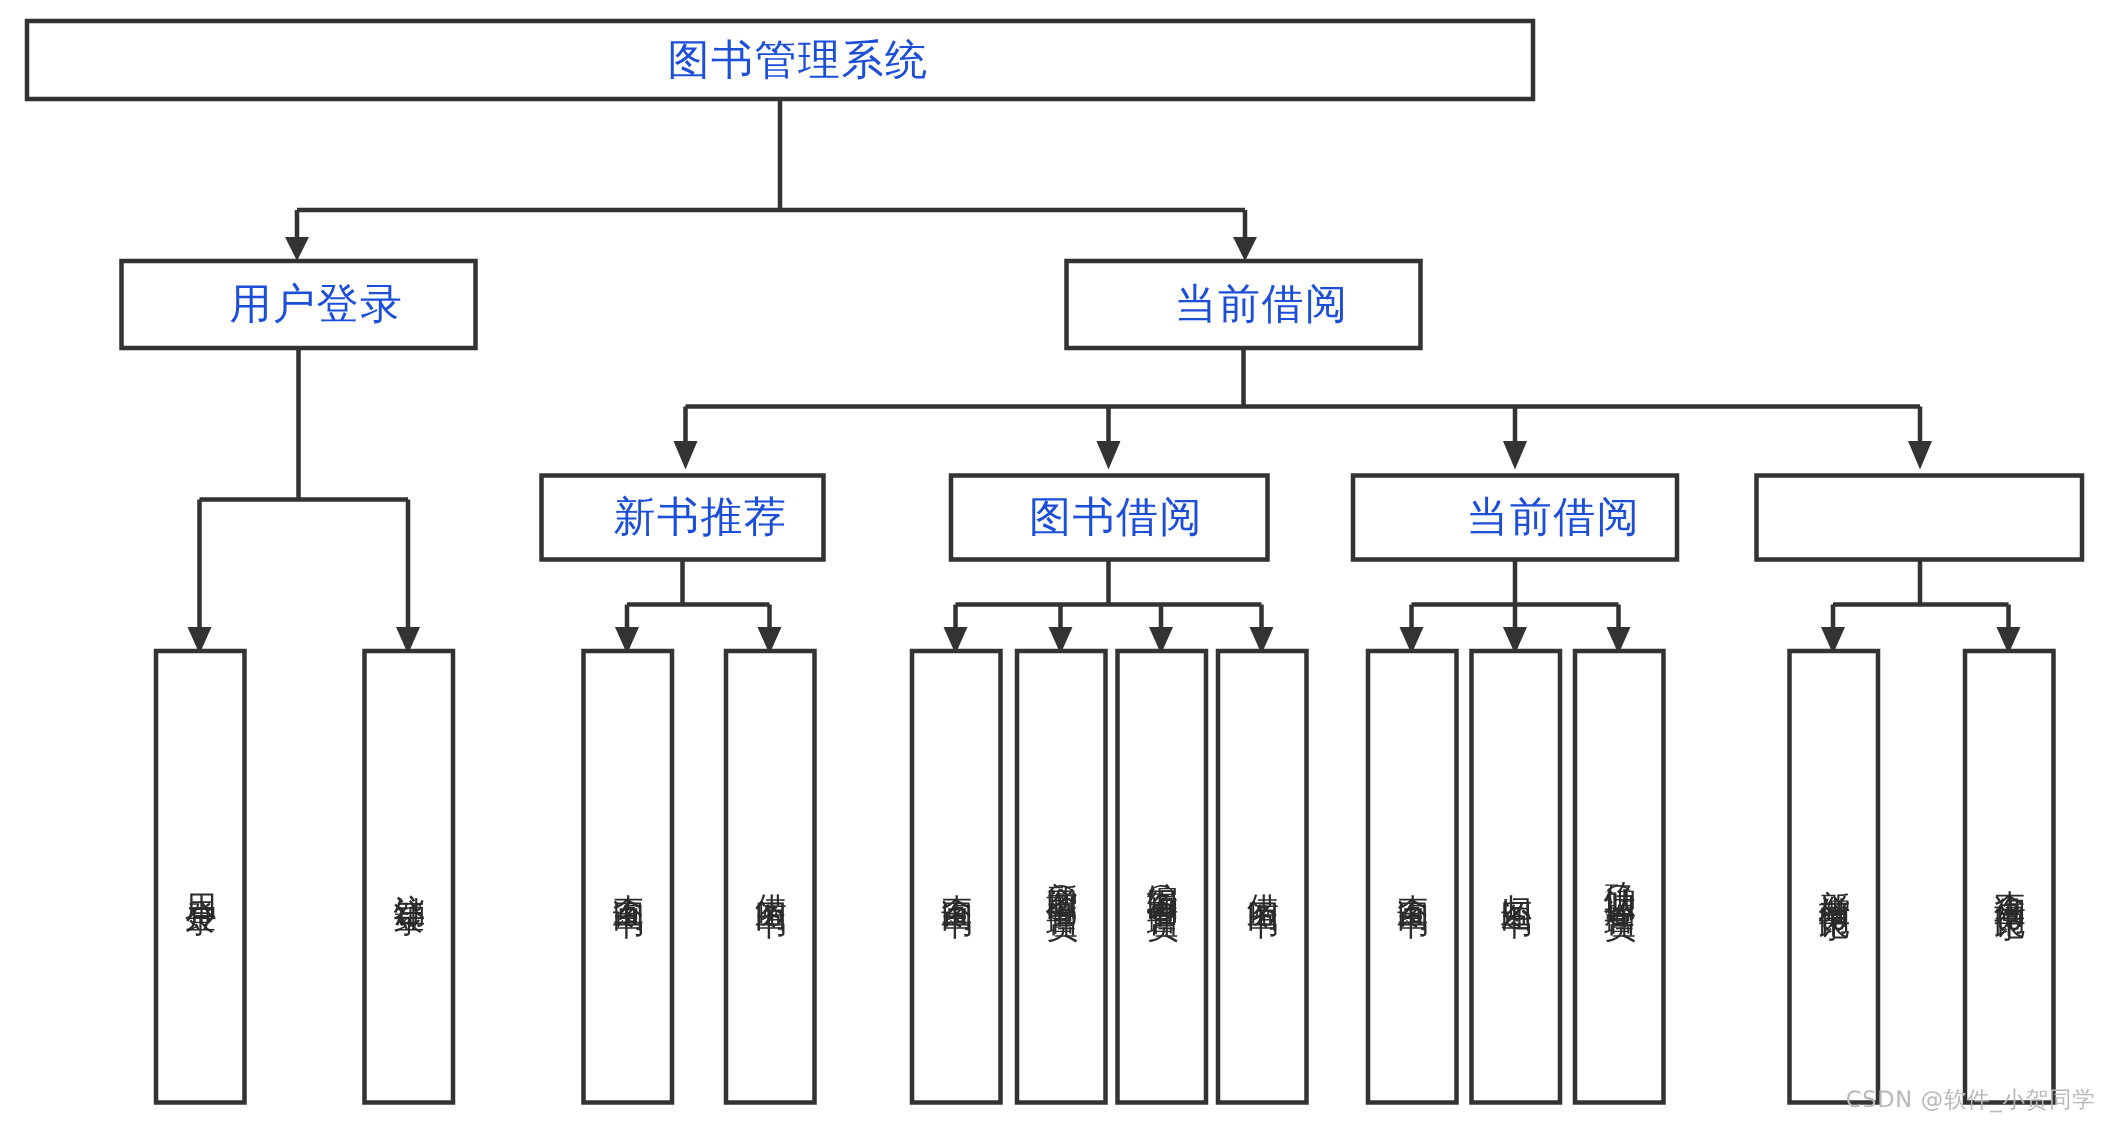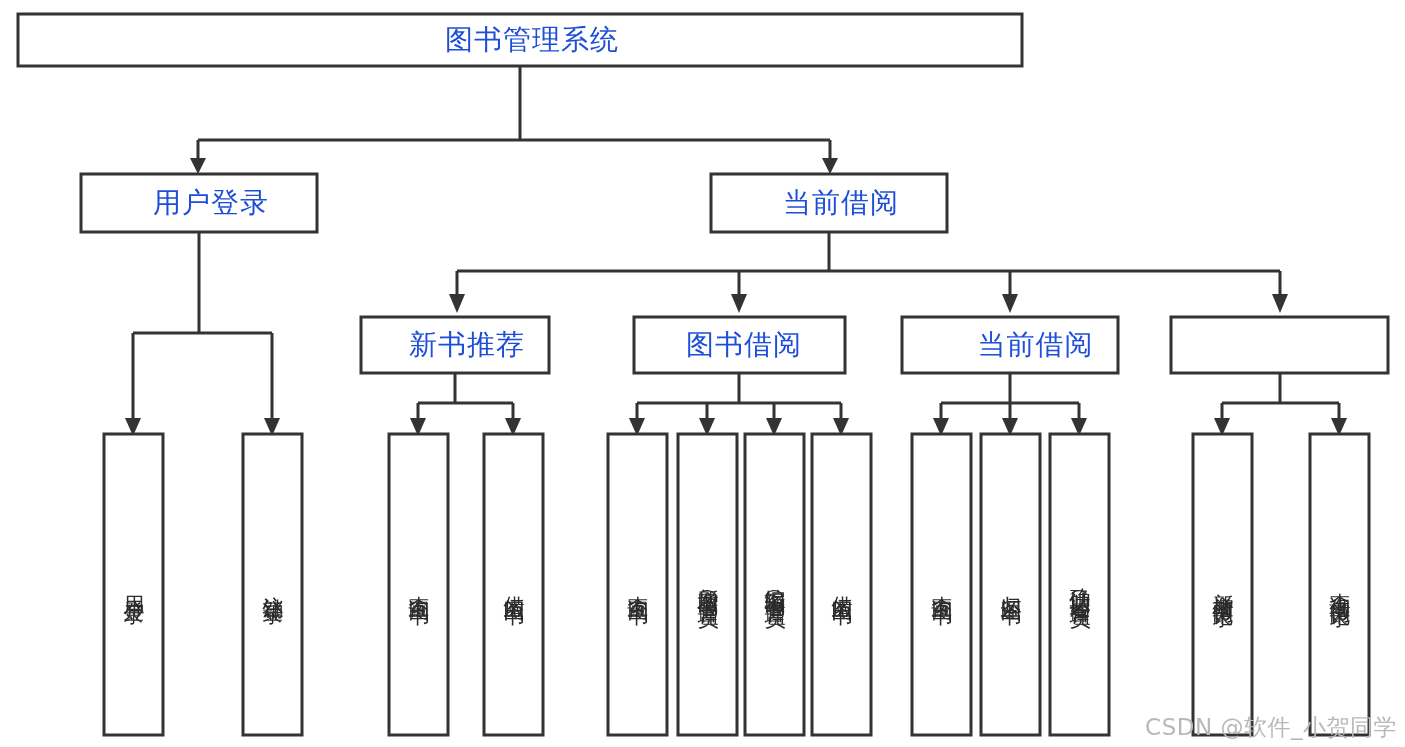--- a/index.html
+++ b/index.html
@@ -61,21 +61,21 @@
     text-orientation: upright;
     letter-spacing: 3px;
     line-height: 1;
     pointer-events: none;
   }
   .watermark {
     position: absolute;
     right: 8px;
     bottom: 4px;
     color: #b8b8b8;
-    font-size: 23px;
+    font-size: 15px;
     letter-spacing: 0.5px;
     white-space: nowrap;
   }
 </style>
 </head>
 <body>
 
 <div id="diagram-root">
 
   <svg class="diagram-canvas" viewBox="0 0 1405 747">

